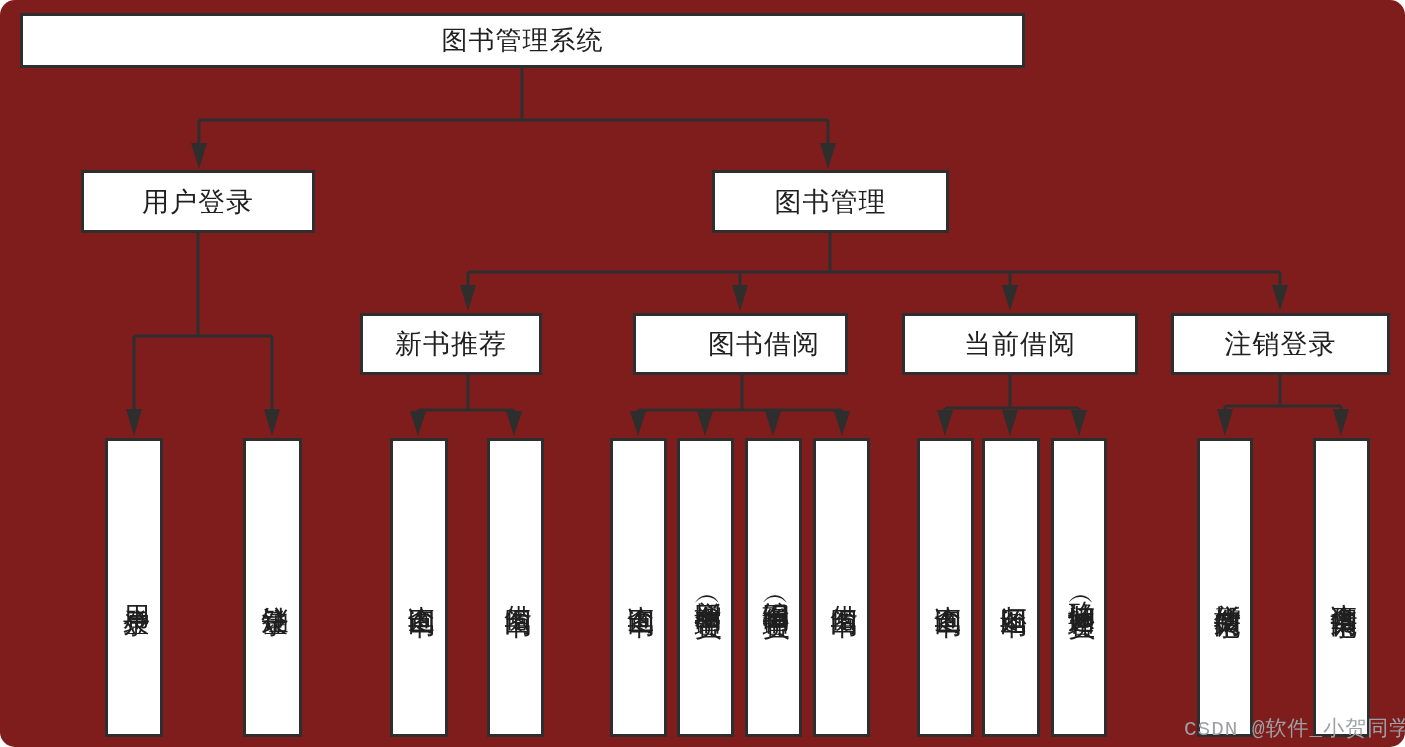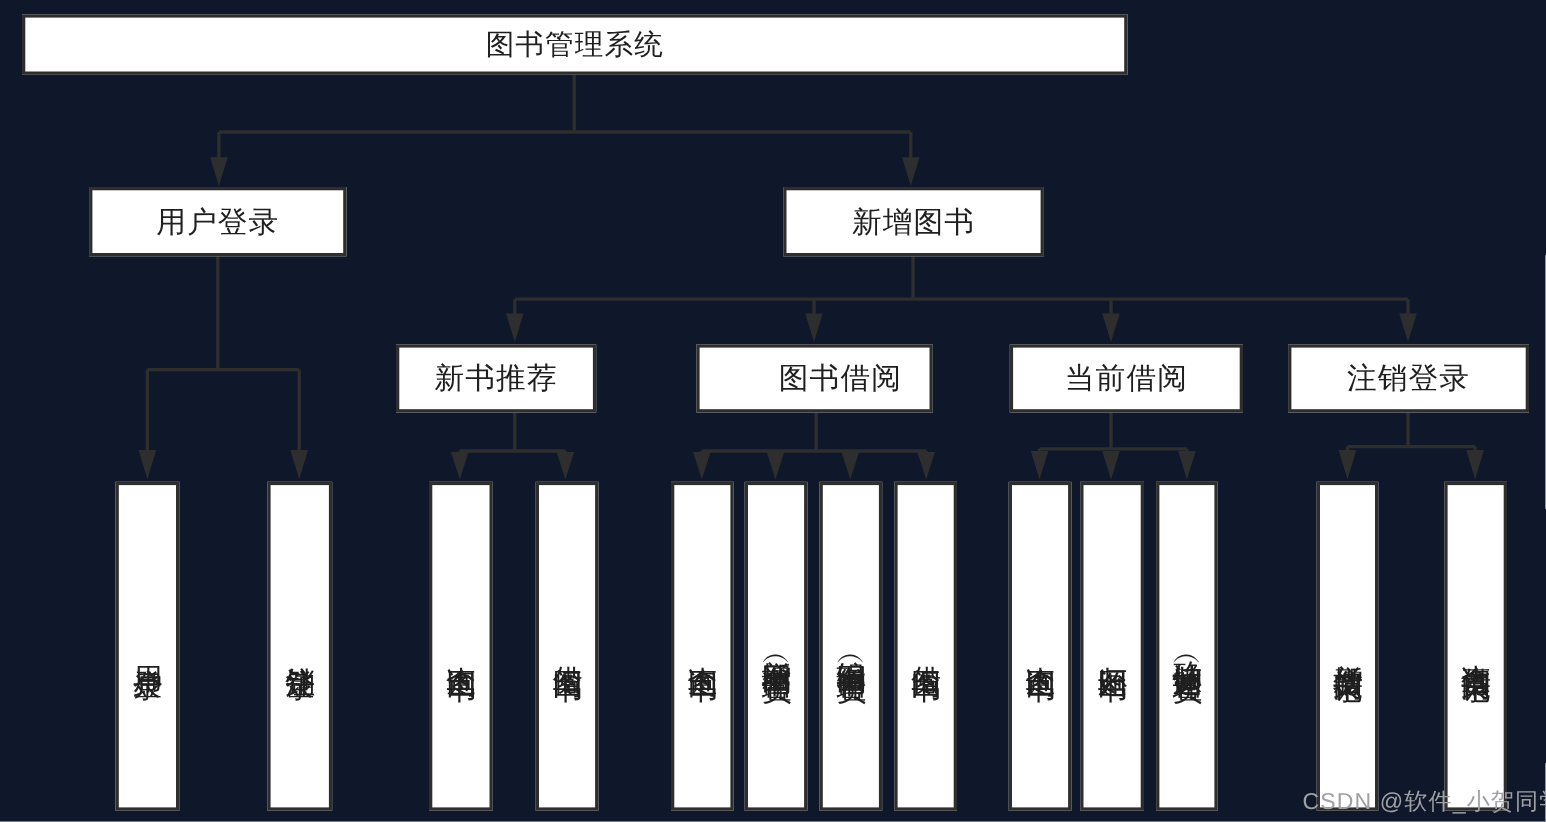--- a/index.html
+++ b/index.html
@@ -4,23 +4,24 @@
 <style>
   html, body {
     margin: 0;
     padding: 0;
     background: #ffffff;
   }
   #stage {
     position: relative;
     width: 1405px;
     height: 747px;
-    background: #0f172a;
+    background: #7f1d1d;
     overflow: hidden;
-    font-family: Liberation Sans, sans-serif;
+    font-family: Liberation Mono, monospace;
+    border-radius: 15px;
   }
   #connectors {
     position: absolute;
     left: 0;
     top: 0;
     z-index: 1;
     pointer-events: none;
   }
   .node {
     position: absolute;
@@ -100,25 +101,25 @@
       <polygon points="1002,410 1018,410 1010,436"></polygon>
       <polygon points="1071,410 1087,410 1079,436"></polygon>
       <polygon points="1217,409 1233,409 1225,436"></polygon>
       <polygon points="1333,409 1349,409 1341,436"></polygon>
     </g>
   </svg>
 
   <div class="node root" style="left:20px; top:13px; width:1005px; height:55px;">图书管理系统</div>
 
   <div class="node" style="left:81px; top:170px; width:234px; height:63px;">用户登录</div>
-  <div class="node" style="left:712px; top:170px; width:237px; height:63px;">新增图书</div>
+  <div class="node" style="left:712px; top:170px; width:237px; height:63px;">图书管理</div>
 
   <div class="node" style="left:360px; top:313px; width:182px; height:62px;">新书推荐</div>
   <div class="node" style="left:633px; top:313px; width:215px; height:62px;padding-left:47px;">图书借阅</div>
-  <div class="node" style="left:902px; top:313px; width:212px; height:62px;margin-left:16px;">当前借阅</div>
+  <div class="node" style="left:902px; top:313px; width:236px; height:62px;">当前借阅</div>
   <div class="node" style="left:1171px; top:313px; width:219px; height:62px;">注销登录</div>
 
   <div class="node leaf" style="left:105px; top:438px; width:58px; height:299px;">用户登录</div>
   <div class="node leaf" style="left:243px; top:438px; width:59px; height:299px;">注销登录</div>
 
   <div class="node leaf" style="left:390px; top:438px; width:58px; height:299px;">查询图书</div>
   <div class="node leaf" style="left:487px; top:438px; width:57px; height:299px;">借阅图书</div>
 
   <div class="node leaf" style="left:610px; top:438px; width:57px; height:299px;">查询图书</div>
   <div class="node leaf" style="left:677px; top:438px; width:57px; height:299px;">新增图书（管理员）</div>

